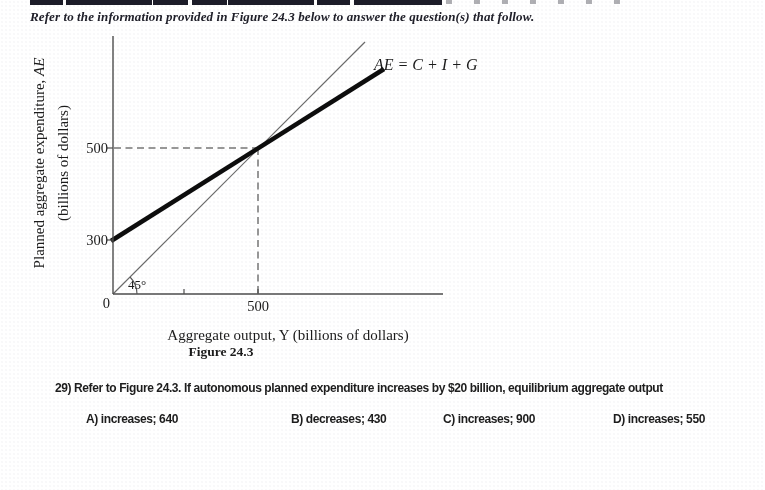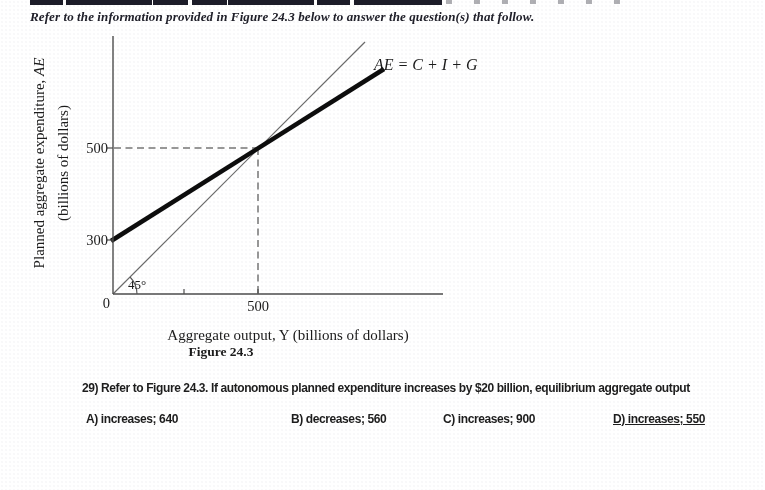--- a/index.html
+++ b/index.html
@@ -51,26 +51,26 @@
   }
   .qblock {
     position: absolute;
     font-family: "Liberation Sans", sans-serif;
     font-weight: 700;
     font-size: 12px;
     letter-spacing: -0.4px;
     color: #1d1d1d;
     white-space: nowrap;
   }
-  .q-line1 { top: 381px; left: 82px; text-align: right; }
+  .q-line1 { top: 381px; left: 55px; text-align: right; }
   .q-line2 { top: 396px; left: 90px; }
   .q-optA  { top: 412px; left: 86px; }
   .q-optB  { top: 412px; left: 291px; }
   .q-optC  { top: 412px; left: 443px; }
-  .q-optD  { top: 412px; left: 613px; text-decoration: underline; }
+  .q-optD  { top: 412px; left: 613px; }
 </style>
 </head>
 <body>
 
 <div class="page">
 
   <div class="clip-strip"></div>
   <div class="clip-strip2"></div>
 
   <div class="intro">Refer to the information provided in Figure 24.3 below to answer the question(s) that follow.</div>
@@ -106,17 +106,17 @@
     <text transform="rotate(-90 44 163)" x="44" y="163" text-anchor="middle" font-size="15"><tspan>Planned aggregate expenditure, </tspan><tspan font-style="italic">AE</tspan></text>
     <text transform="rotate(-90 68 163)" x="68" y="163" text-anchor="middle" font-size="15">(billions of dollars)</text>
 
     <text x="288" y="340" text-anchor="middle" font-size="15">Aggregate output, Y (billions of dollars)</text>
 
     <text x="221" y="356" text-anchor="middle" font-size="13.5" font-weight="bold">Figure 24.3</text>
   </svg>
 
   <div class="qblock q-line1">29) Refer to Figure 24.3. If autonomous planned expenditure increases by $20 billion, equilibrium aggregate output</div>
   <div class="qblock q-optA">A) increases; 640</div>
-  <div class="qblock q-optB">B) decreases; 560</div>
+  <div class="qblock q-optB">B) decreases; 430</div>
   <div class="qblock q-optC">C) increases; 900</div>
   <div class="qblock q-optD">D) increases; 550</div>
 
 </div>
 
 </body></html>

